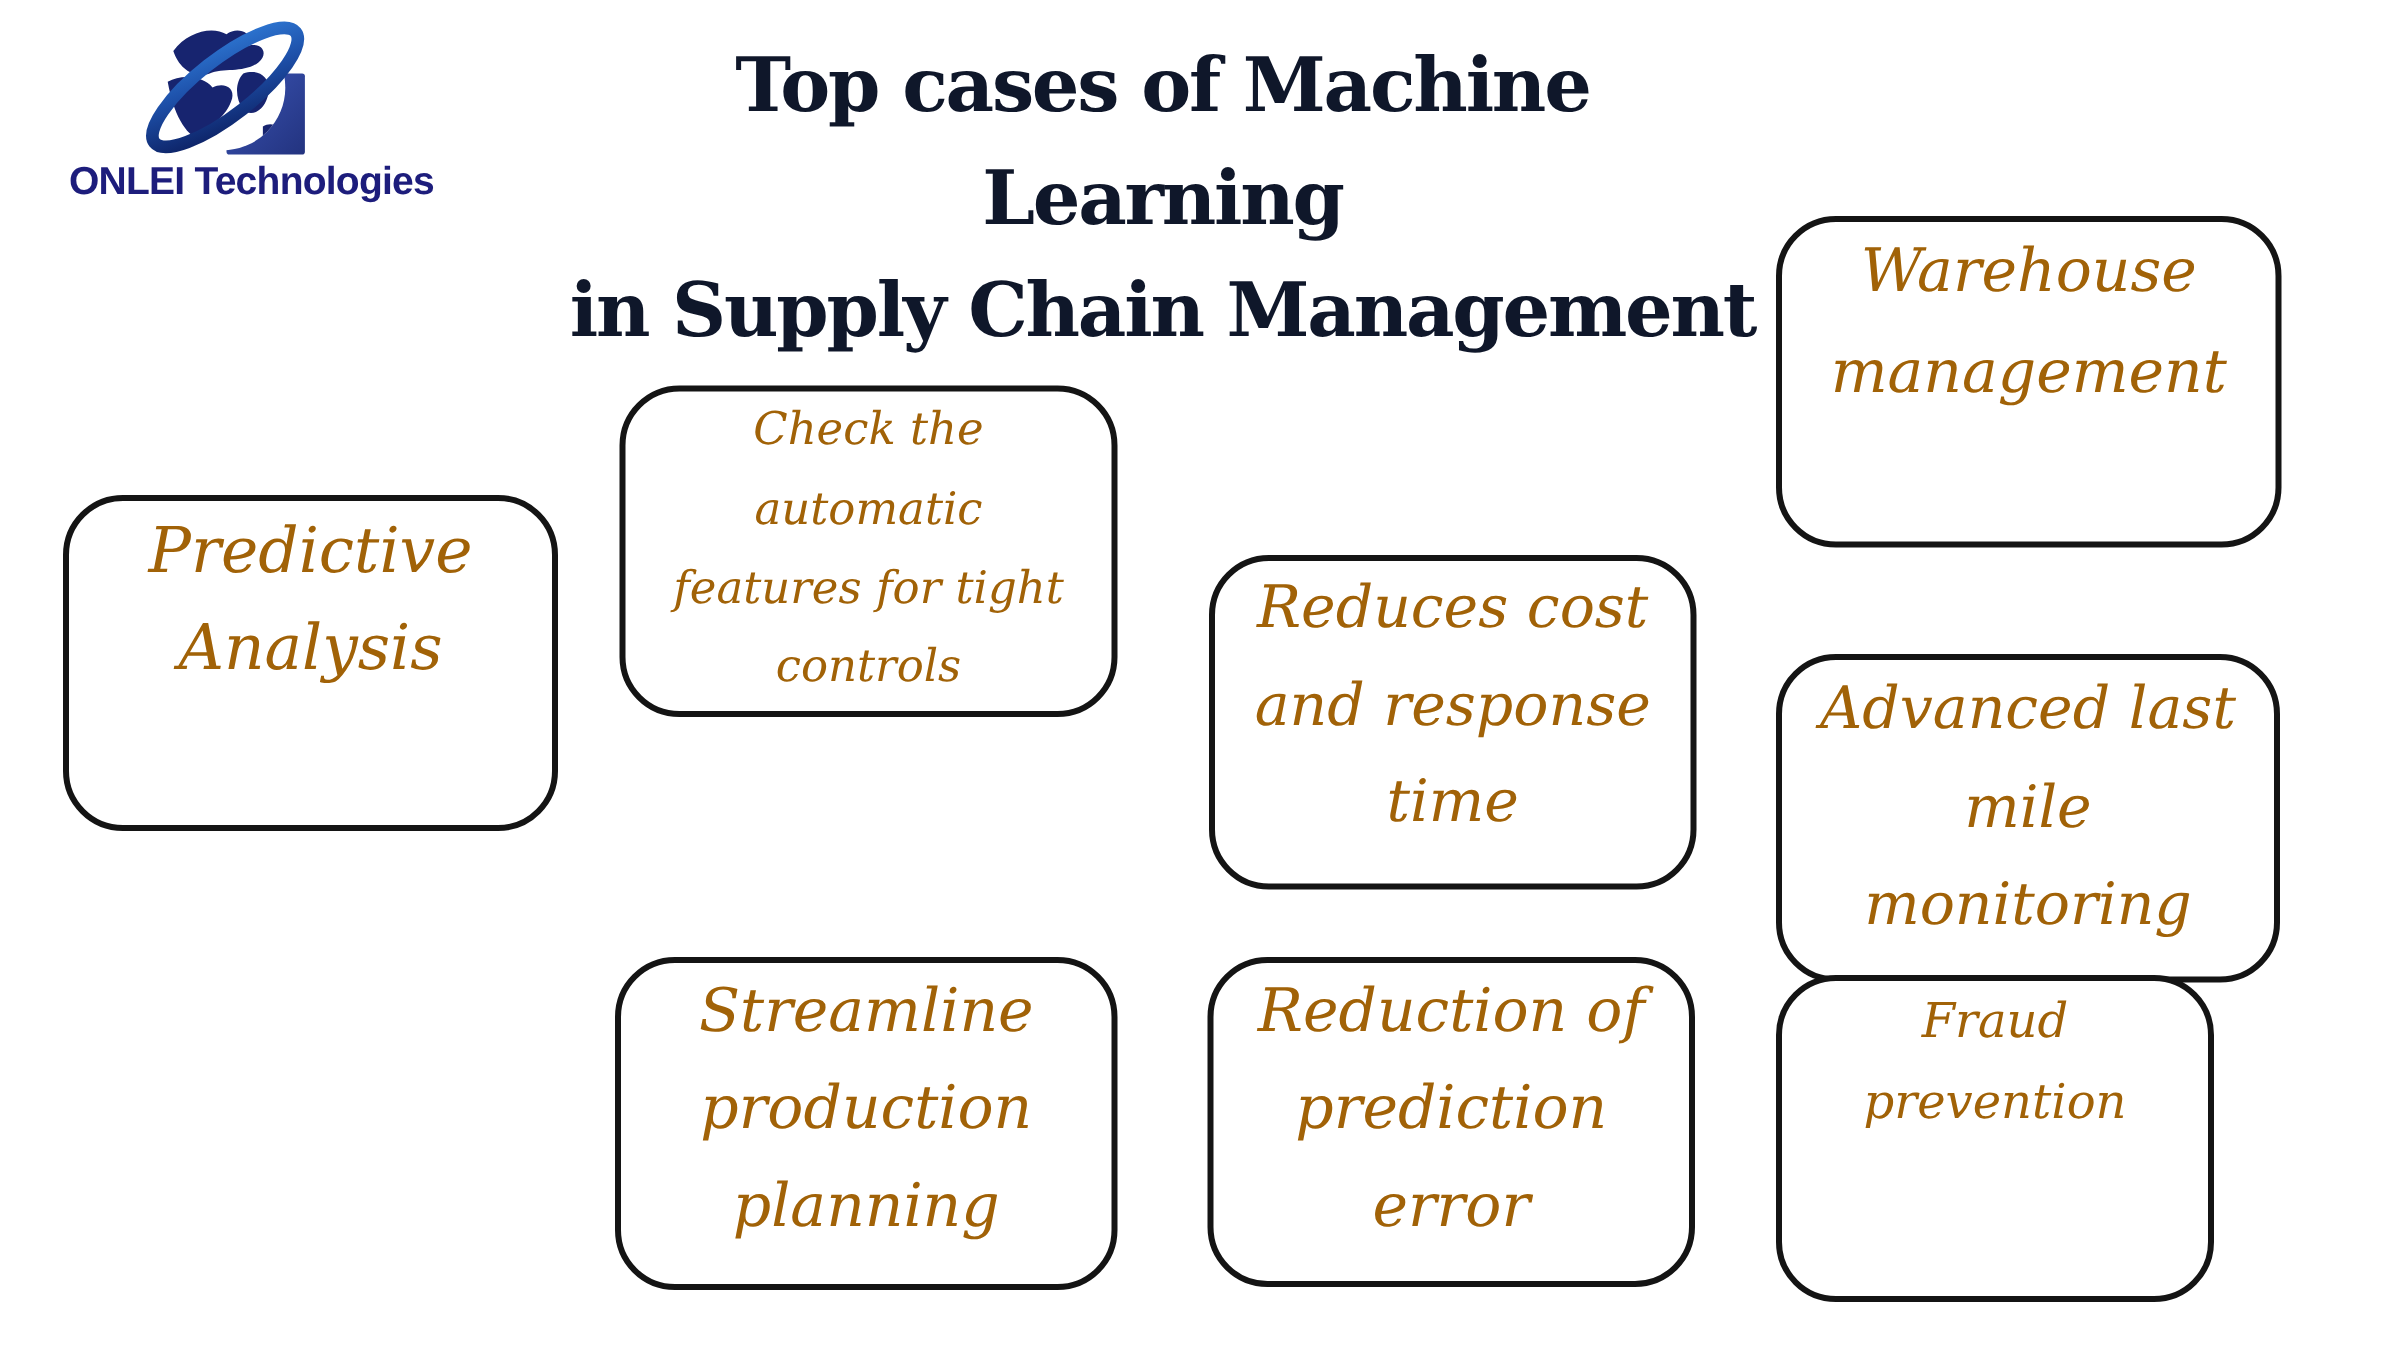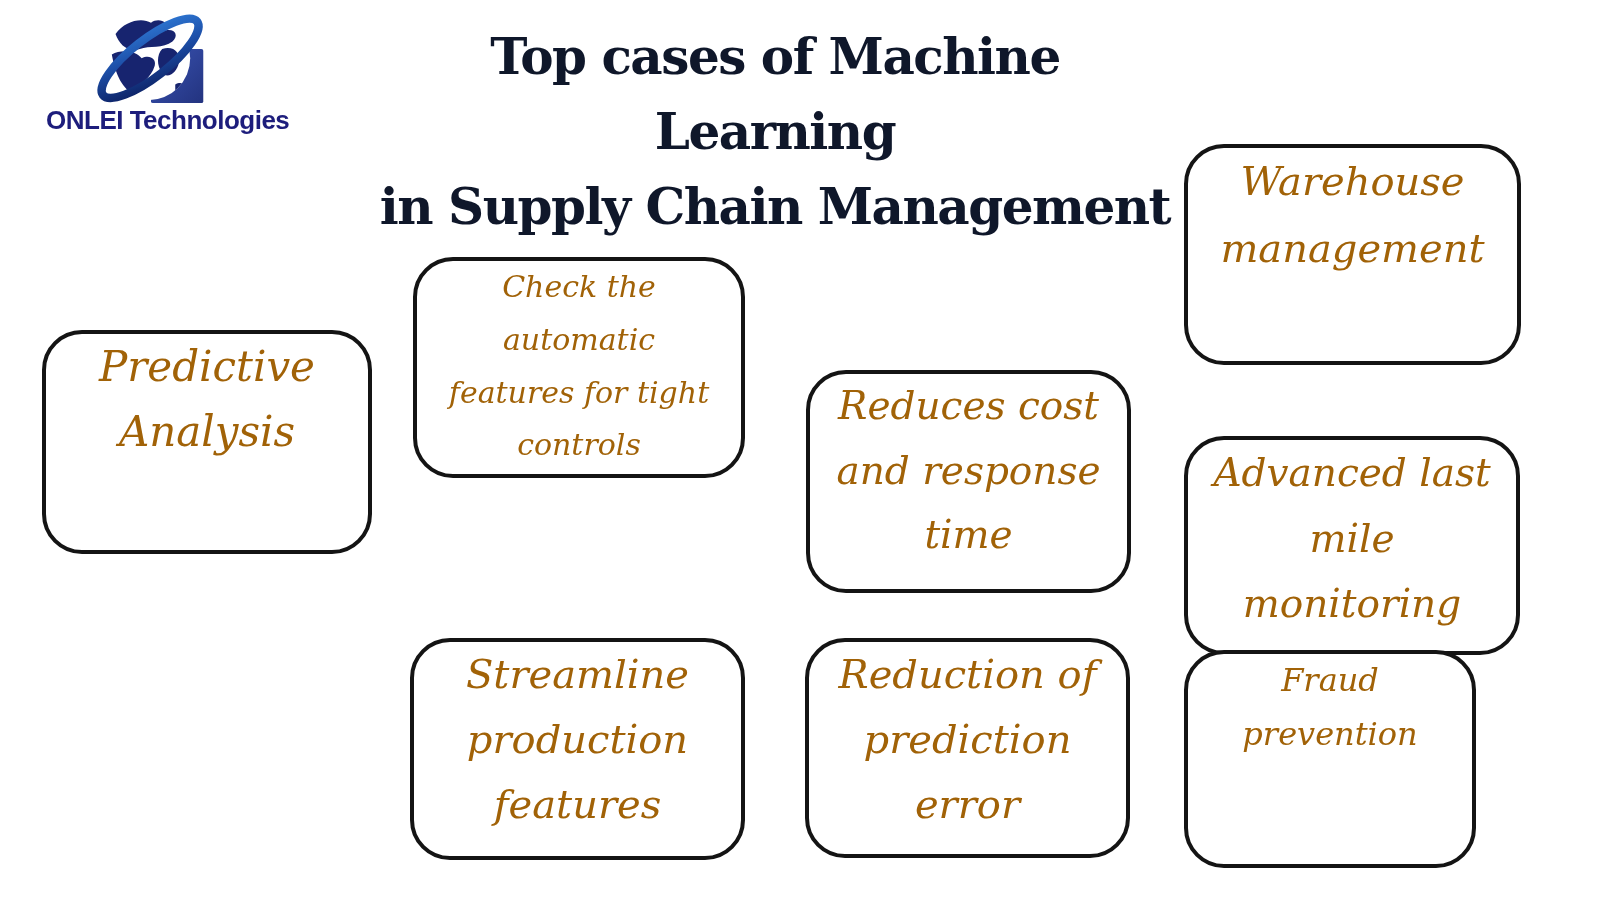--- a/index.html
+++ b/index.html
@@ -120,21 +120,21 @@
   <div class="card card-lastmile">
     <span>Advanced last
 mile
 monitoring</span>
   </div>
 
 
   <div class="card card-streamline">
     <span>Streamline
 production
-features</span>
+planning</span>
   </div>
 
   <div class="card card-reduction">
     <span>Reduction of
 prediction
 error</span>
   </div>
 
   <div class="card card-fraud">
     <span>Fraud

